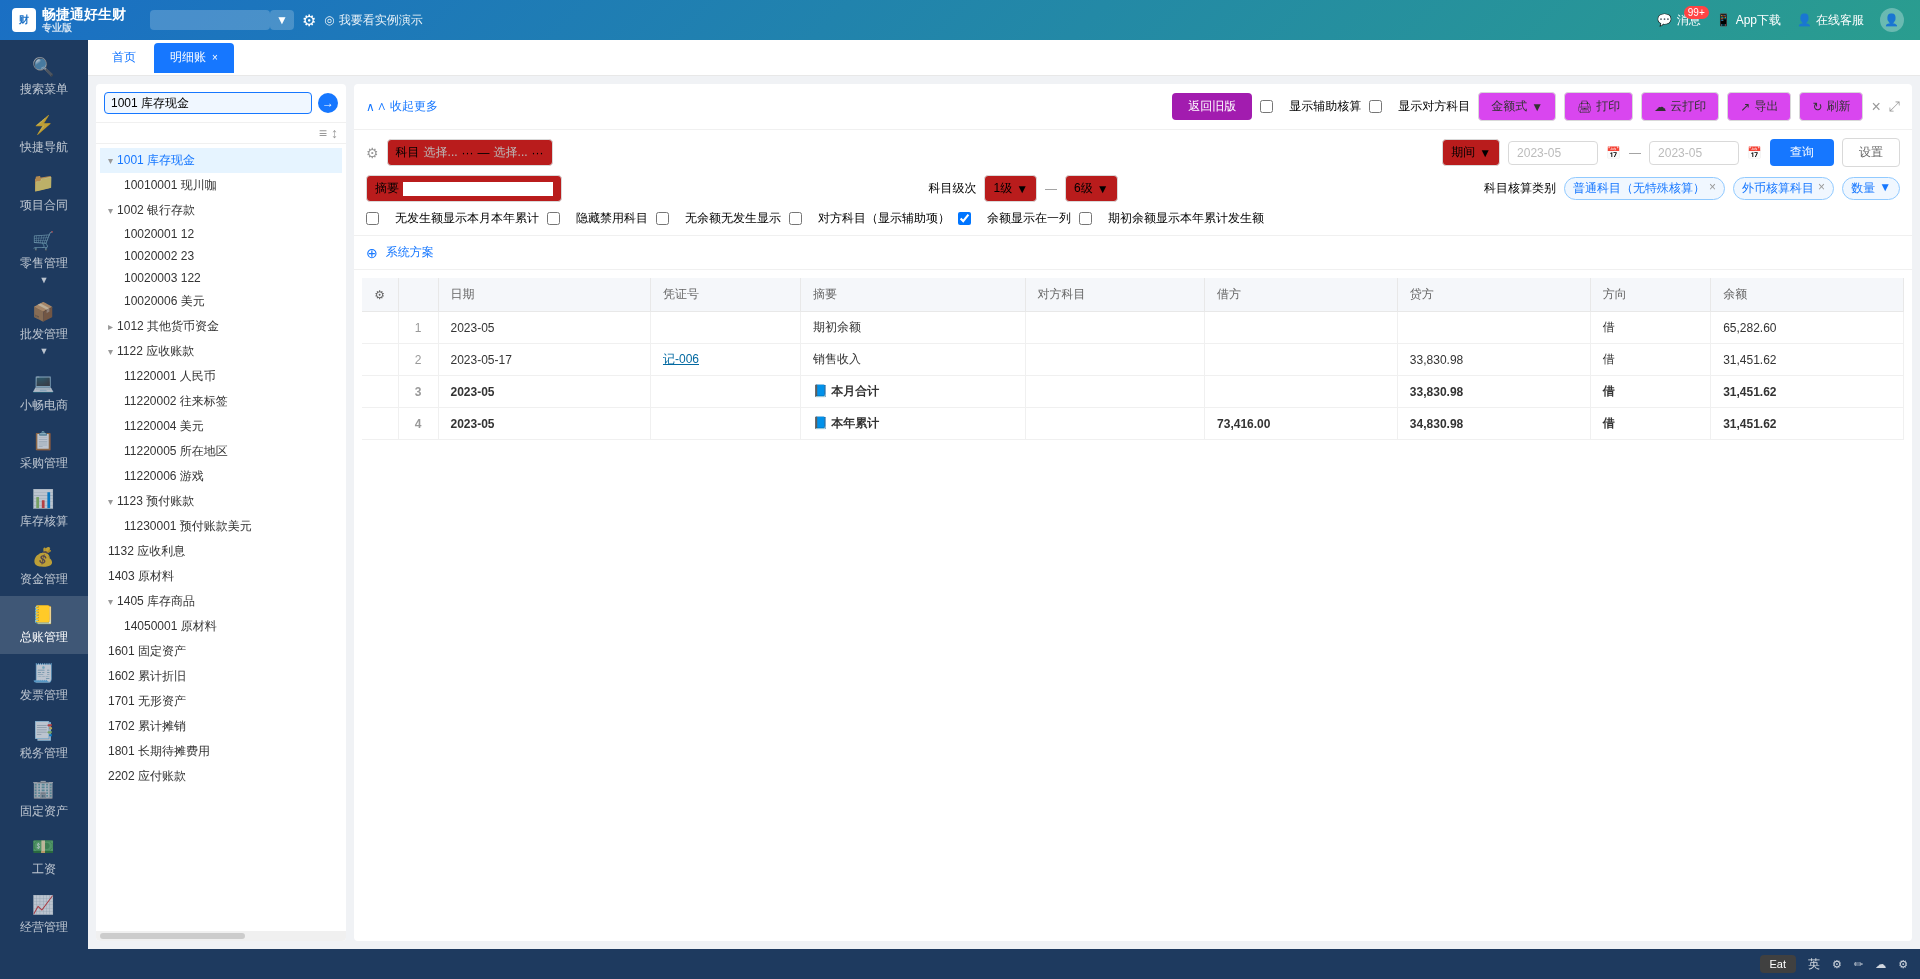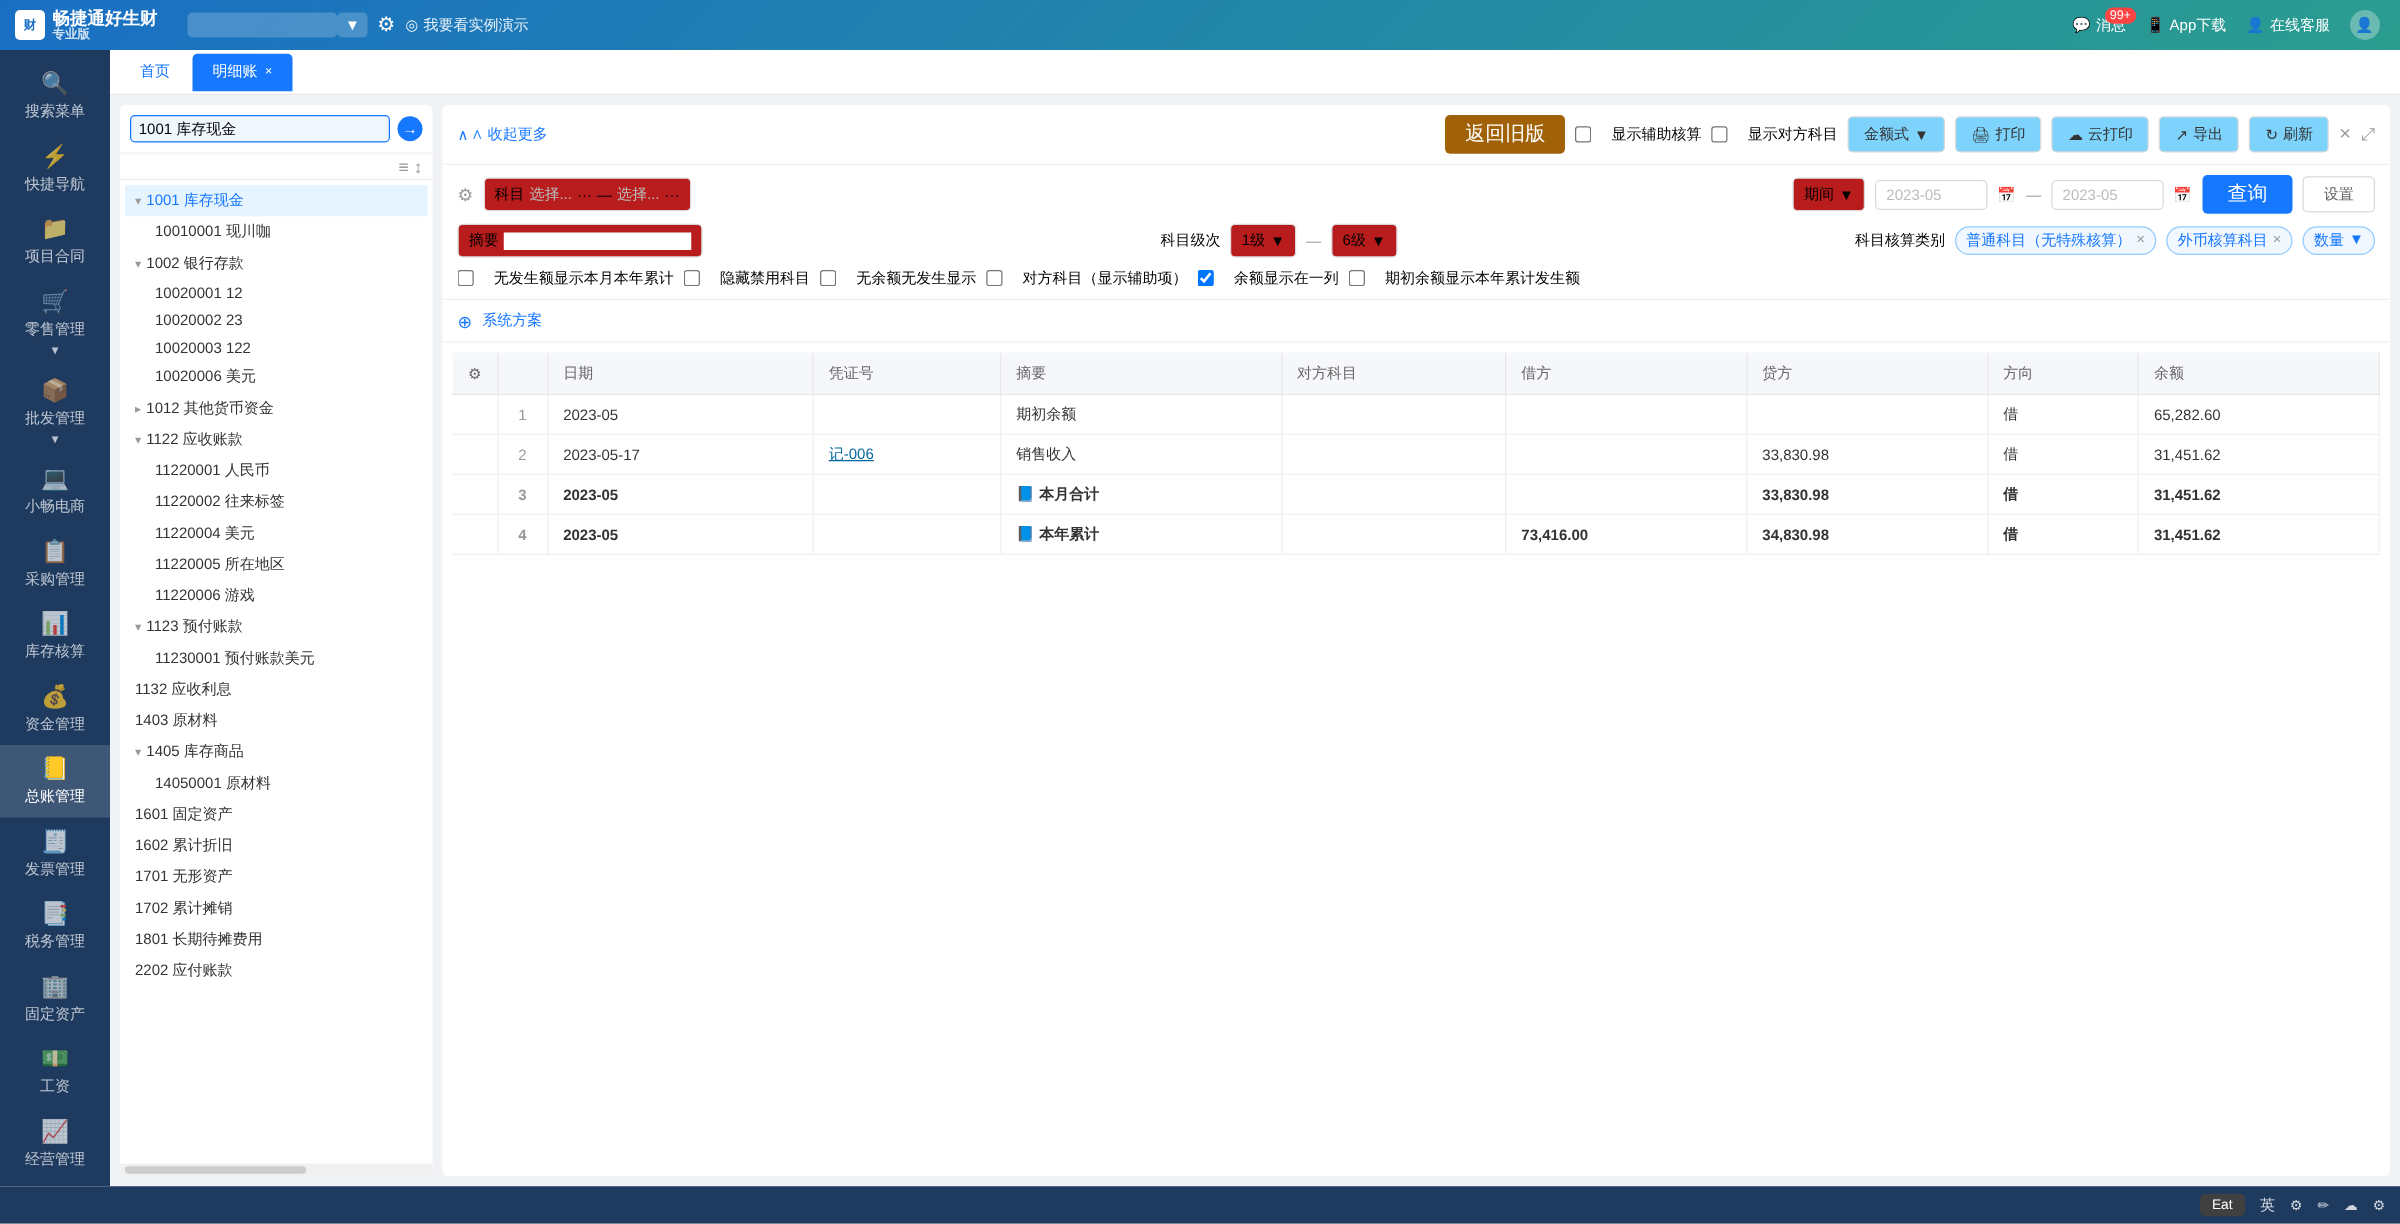--- a/index.html
+++ b/index.html
@@ -66,38 +66,38 @@
     .tree-item.child { padding-left: 24px; }
     .tree-item.parent { font-weight: 500; }
     .scrollbar-x { height: 10px; background: #f0f0f0; display: flex; align-items: center; padding: 0 4px; }
     .scrollbar-x-thumb { height: 6px; background: #ccc; border-radius: 3px; width: 60%; }
     .left-panel-toolbar { display: flex; align-items: center; justify-content: flex-end; padding: 2px 8px; gap: 4px; border-bottom: 1px solid #f0f0f0; }
     .left-panel-toolbar span { cursor: pointer; color: #999; font-size: 14px; }
 
     
     .right-panel { flex: 1; background: white; border-radius: 4px; display: flex; flex-direction: column; overflow: hidden; }
     .right-panel-toolbar { padding: 8px 12px; display: flex; align-items: center; gap: 8px; border-bottom: 1px solid #f0f0f0; flex-wrap: wrap; }
-    .btn-primary { background: #a16207; color: white; border: none; border-radius: 4px; padding: 5px 16px; cursor: pointer; font-size: 16px; margin-left: 12px; }
-    .btn-default { background: #7dd3fc; color: #333; border: 1px solid #d9d9d9; border-radius: 4px; padding: 5px 12px; cursor: pointer; font-size: 12px; display: flex; align-items: center; gap: 4px; }
+    .btn-primary { background: #a21caf; color: white; border: none; border-radius: 4px; padding: 5px 16px; cursor: pointer; font-size: 12px; margin-left: 12px; }
+    .btn-default { background: #d946ef; color: #333; border: 1px solid #d9d9d9; border-radius: 4px; padding: 5px 12px; cursor: pointer; font-size: 12px; display: flex; align-items: center; gap: 4px; }
     .checkbox-group { display: flex; align-items: center; gap: 16px; }
     .checkbox-group input { cursor: pointer; }
     .spacer { flex: 1; }
     .close-btn { font-size: 16px; color: #999; cursor: pointer; }
 
     
     .filter-area { padding: 8px 12px; border-bottom: 1px solid #f0f0f0; display: flex; flex-direction: column; gap: 8px; }
     .filter-row { display: flex; align-items: center; gap: 8px; flex-wrap: wrap; }
     .filter-input { border: 1px solid #d9d9d9; border-radius: 4px; padding: 4px 8px; font-size: 12px; color: #bbb; }
     .filter-select { border: 1px solid #d9d9d9; border-radius: 4px; padding: 4px 8px; font-size: 12px; display: flex; align-items: center; gap: 4px; cursor: pointer; background: #b91c1c; }
     .filter-dash { color: #999; }
     .tag { background: #f0f7ff; border: 1px solid #91caff; border-radius: 12px; padding: 2px 8px; font-size: 11px; color: #1677ff; display: flex; align-items: flex-start; gap: 4px; }
     .tag .tag-close { cursor: pointer; color: #999; }
     .more-btn { color: #1677ff; cursor: pointer; font-size: 12px; display: flex; align-items: center; gap: 2px; }
     .filter-icon { color: #999; cursor: pointer; font-size: 14px; }
-    .query-btn { background: #1677ff; color: white; border: none; border-radius: 4px; padding: 5px 20px; cursor: pointer; font-size: 16px; }
+    .query-btn { background: #1677ff; color: white; border: none; border-radius: 4px; padding: 5px 20px; cursor: pointer; font-size: 12px; }
     .settings-btn { background: white; color: #666; border: 1px solid #d9d9d9; border-radius: 4px; padding: 5px 16px; cursor: pointer; font-size: 12px; }
 
     
     .table-area { flex: 1; overflow: auto; padding: 8px; }
     table { width: 100%; border-collapse: collapse; }
     thead tr { background: #f5f7fa; }
     th { padding: 8px 12px; text-align: left; color: #666; font-weight: normal; border-bottom: 1px solid #e8e8e8; border-right: 1px solid #e8e8e8; font-size: 12px; white-space: nowrap; }
     td { padding: 7px 12px; border-bottom: 1px solid #f0f0f0; border-right: 1px solid #f0f0f0; color: #333; font-size: 12px; white-space: nowrap; }
     .row-bold td { font-weight: bold; }
     .row-number { color: #999; text-align: center; }

